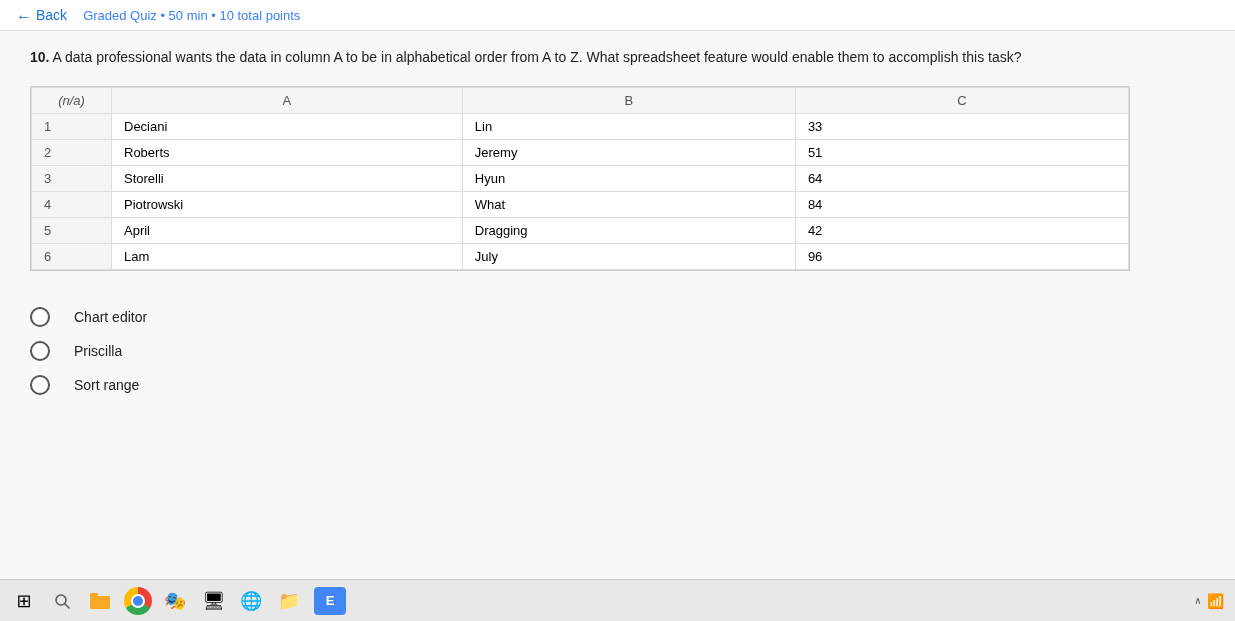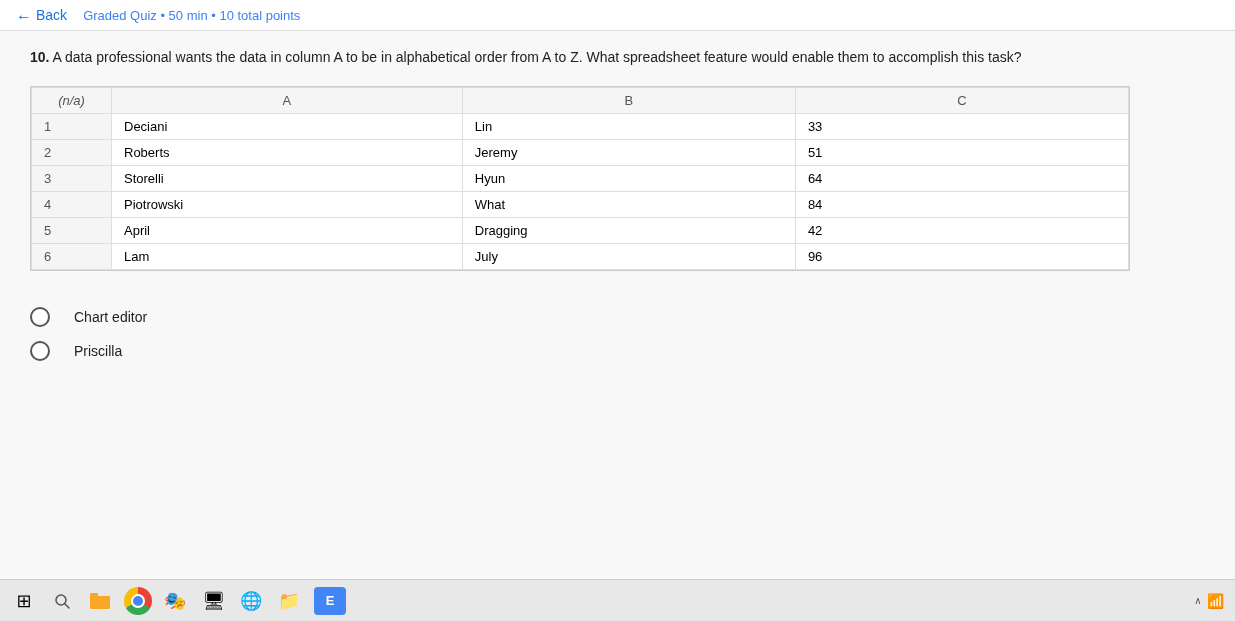--- a/index.html
+++ b/index.html
@@ -291,20 +291,24 @@
   
   <div class="answer-choices" id="answer-choices">
   <div class="answer-option">
       <div class="radio-circle"></div>
       <span>Chart editor</span>
     </div>
       <div class="answer-option">
       <div class="radio-circle"></div>
       <span>Priscilla</span>
     </div>
+      <div class="answer-option">
+      <div class="radio-circle"></div>
+      <span>Sort range</span>
+    </div>
     </div>
 
 </div>
 
 <div class="taskbar">
   <div class="taskbar-left">
     <div class="taskbar-icon">⊞</div>
     <div class="taskbar-icon">
       <svg width="16" height="16" viewBox="0 0 16 16" fill="none">
         <circle cx="7" cy="7" r="5" stroke="#555" stroke-width="1.5"></circle>

